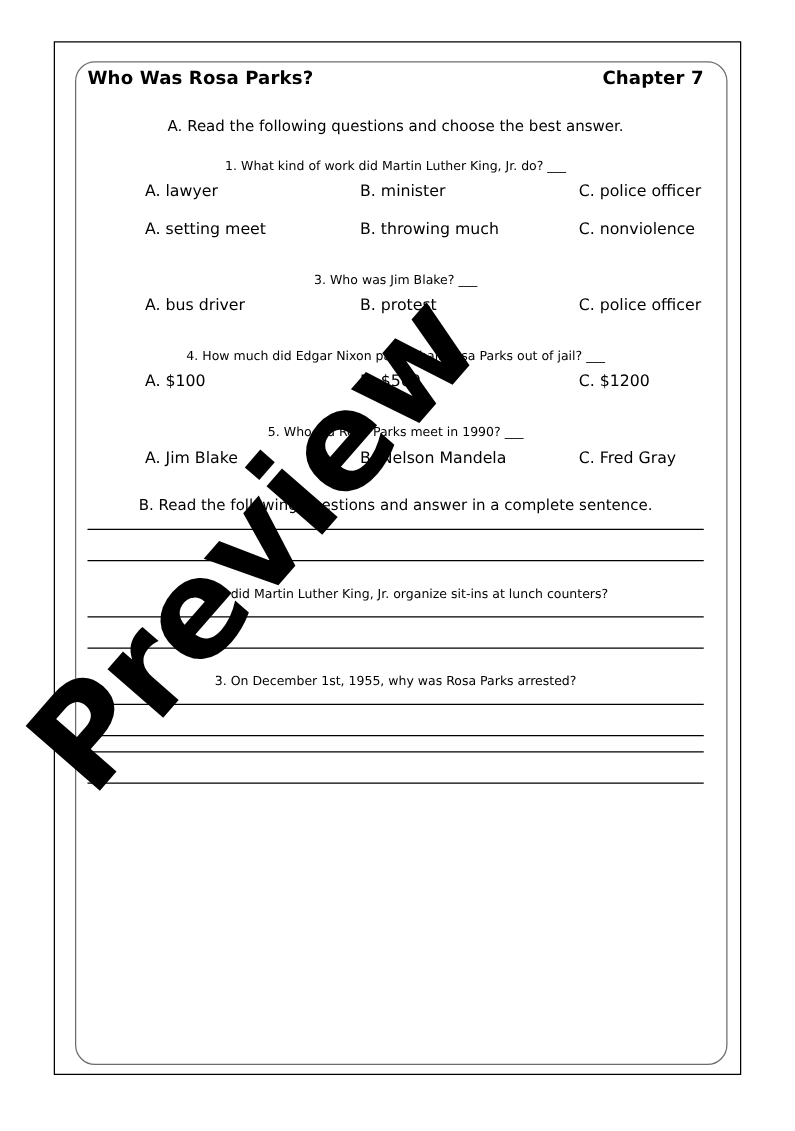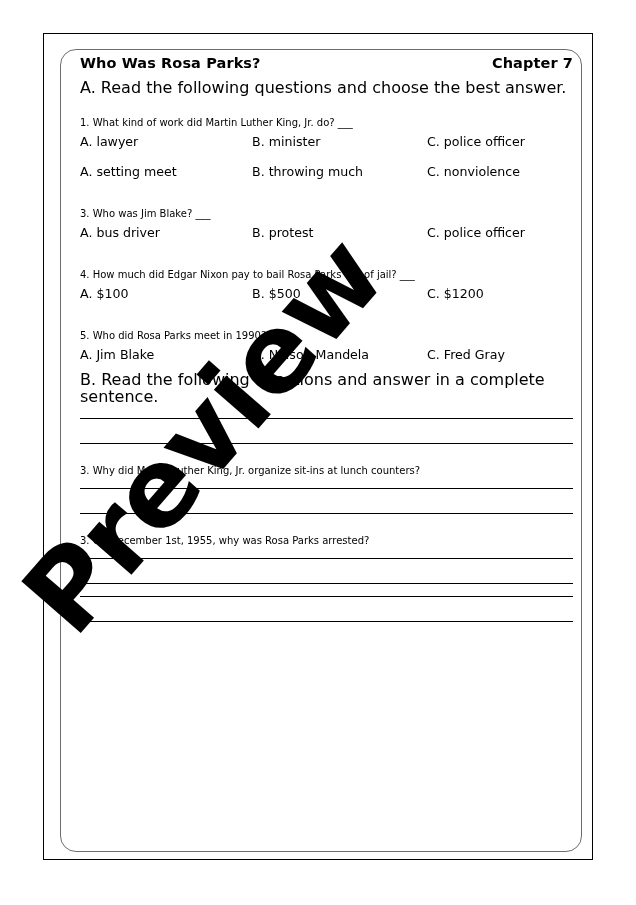--- a/index.html
+++ b/index.html
@@ -37,56 +37,58 @@
     height: 803px;
     border: 1px solid #6d6d6d;
     border-radius: 16px;
     box-sizing: border-box;
     background: #ffffff;
   }
 
   
   #content {
     position: absolute;
-    left: 80px;
+    left: 70px;
     top: 55px;
     width: 493px;
+    text-align: center;
   }
 
   
   .header-row {
     display: flex;
     justify-content: space-between;
     align-items: baseline;
     font-weight: bold;
     font-size: 14.5px;
     height: 24px;
   }
   .header-title { letter-spacing: 0.1px; }
   .header-chapter { letter-spacing: 0.1px; margin-left: 40px; }
 
   
   .instruction {
-    font-size: 16px;
-    margin-top: 0;
+    font-size: 12px;
+    margin-top: 16px;
     line-height: 1.1;
   }
   .question {
     font-size: 10px;
     line-height: 1.1;
   }
   .q-spacer-a { margin-top: 20px; }
   .q-spacer-b { margin-top: 21px; }
 
   
   .options-row {
     position: relative;
     height: 24px;
     margin-top: 6px;
     font-size: 12.6px;
+    margin-left: 46px;
   }
   .opt {
     position: absolute;
     top: 0;
     white-space: nowrap;
   }
   .opt-a { left: 0px; }
   .opt-b { left: 172px; }
   .opt-c { left: 347px; }
 

